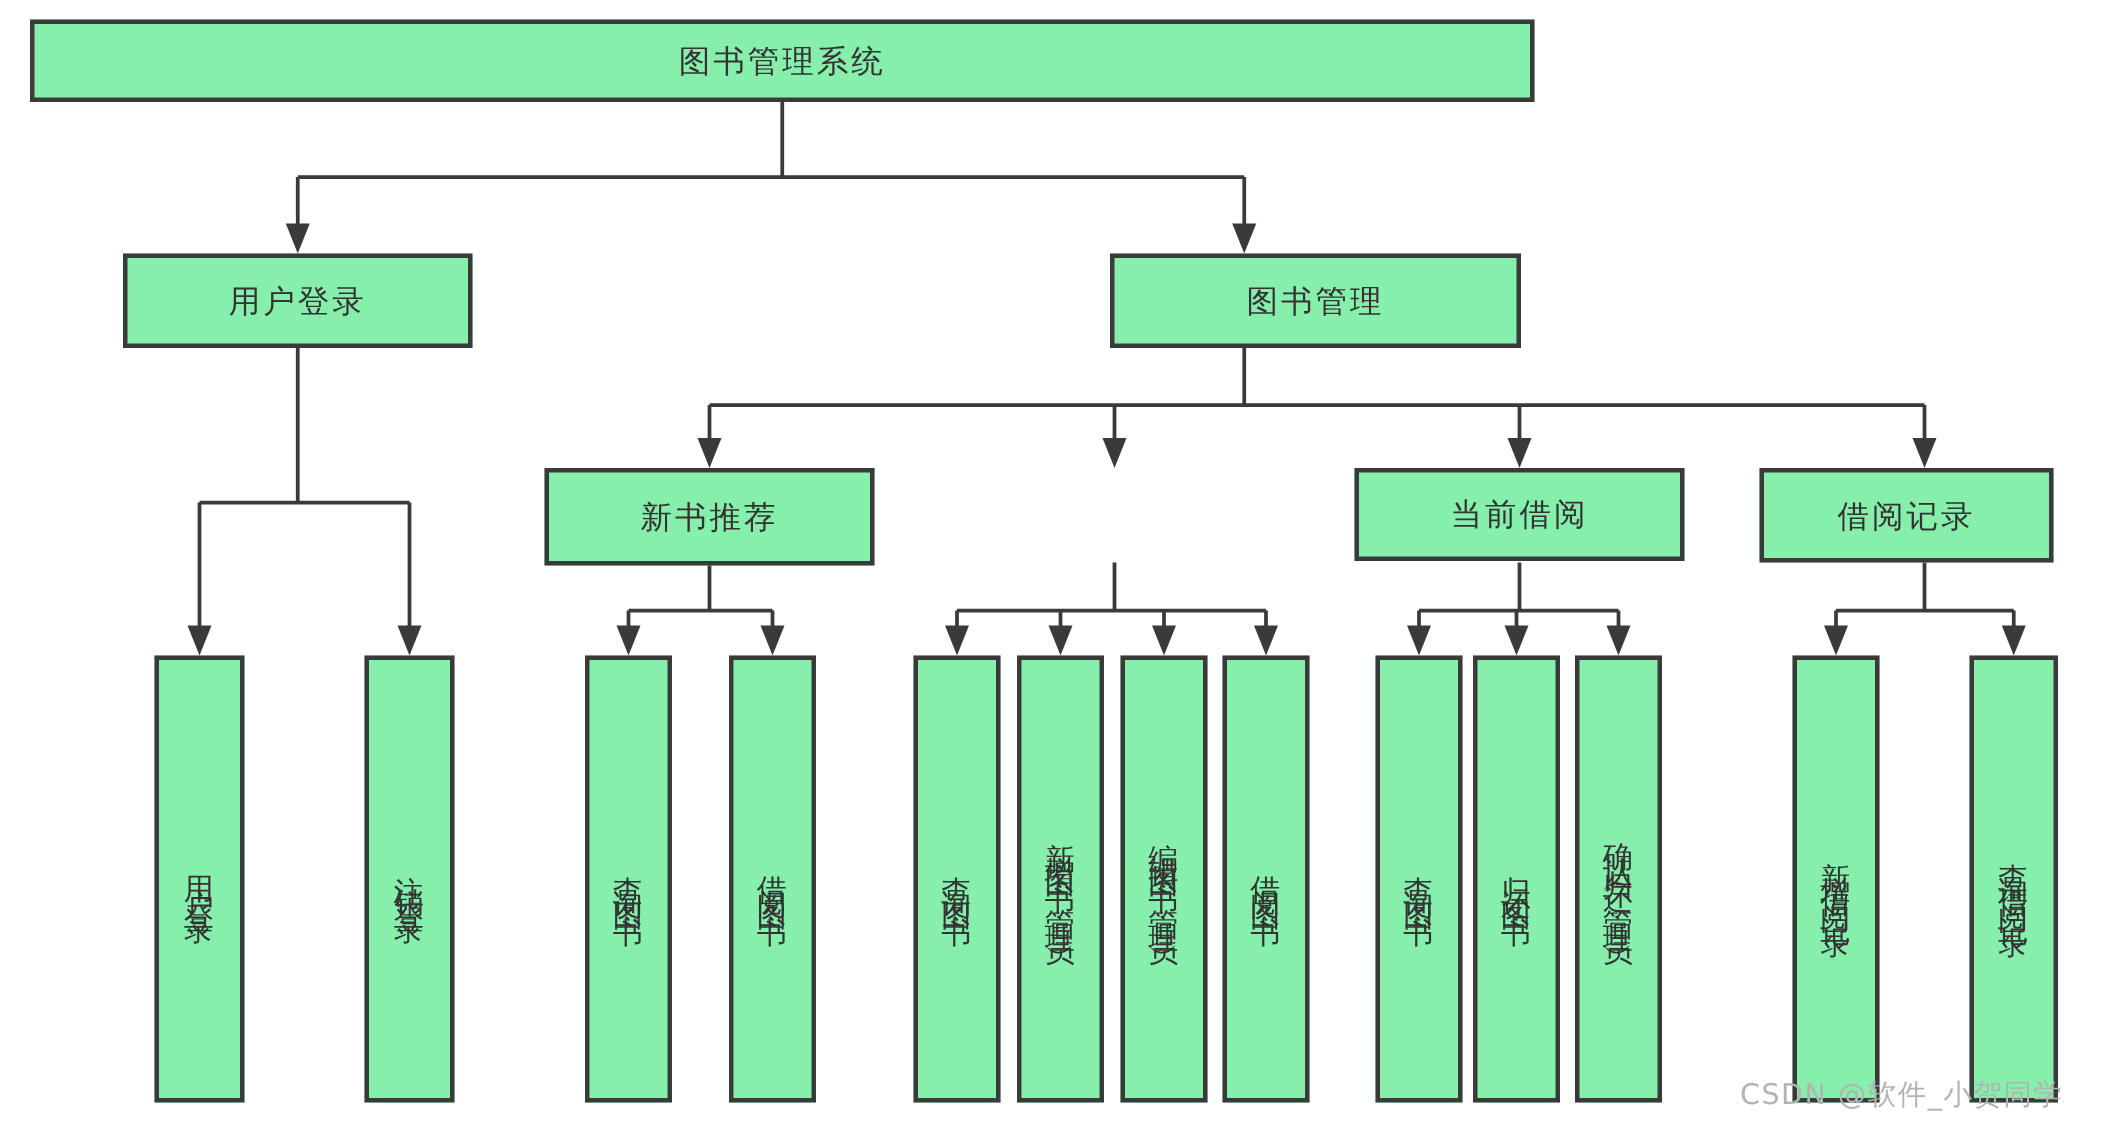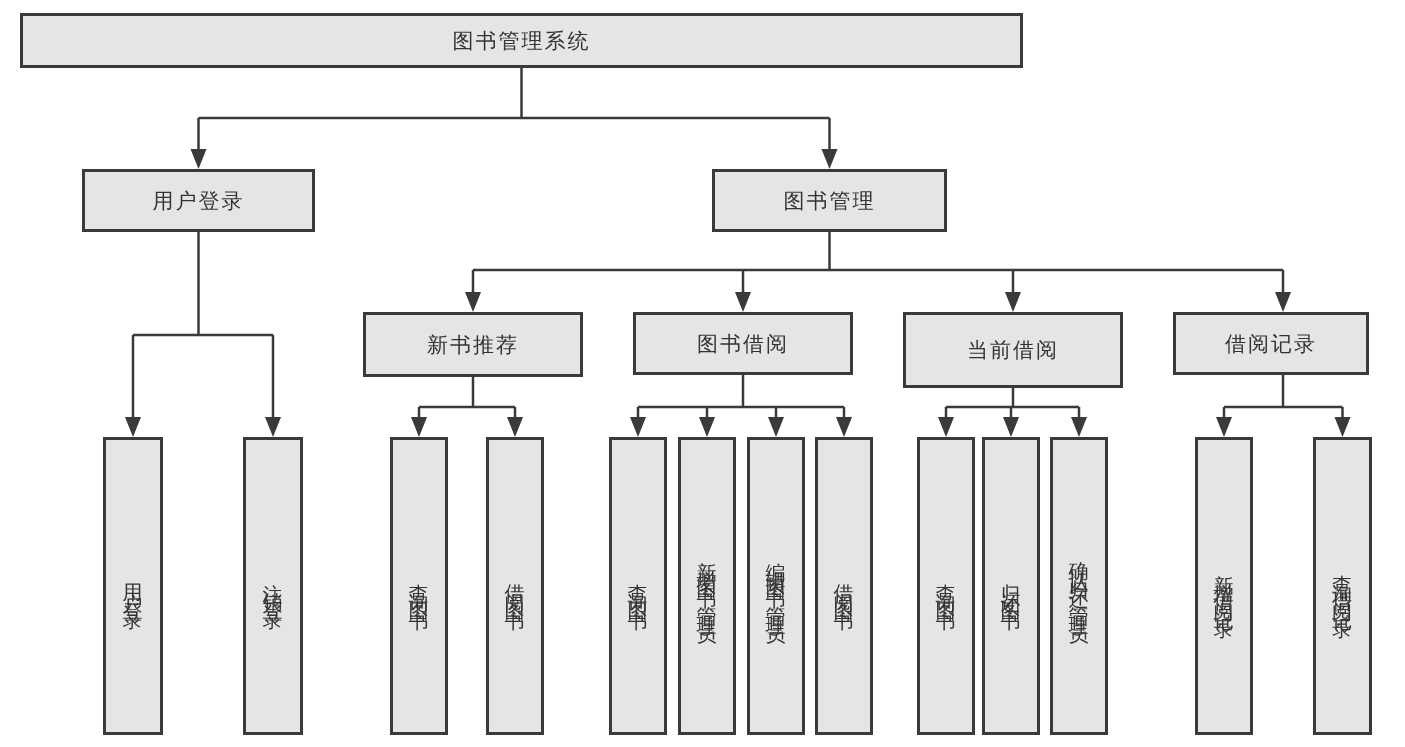--- a/index.html
+++ b/index.html
@@ -9,21 +9,21 @@
     background:#ffffff;
     font-family:"DejaVu Sans", sans-serif;
     overflow:hidden;
   }
   .wires {
     position:absolute; left:0; top:0; z-index:1;
   }
   .node {
     position:absolute;
     box-sizing:border-box;
-    background:#e5e5e5;
+    background:#86efac;
     border:3px solid #3a3a3a;
     color:#333333;
     display:flex;
     align-items:center;
     justify-content:center;
     z-index:2;
   }
   .node.h {
     font-size:21px;
     letter-spacing:2px;
@@ -70,38 +70,38 @@
       <polygon points="938,417 954,417 946,437" fill="#3a3a3a"></polygon>
       <polygon points="1003,417 1019,417 1011,437" fill="#3a3a3a"></polygon>
       <polygon points="1071,417 1087,417 1079,437" fill="#3a3a3a"></polygon>
       <polygon points="1216,417 1232,417 1224,437" fill="#3a3a3a"></polygon>
       <polygon points="1334.5,417 1350.5,417 1342.5,437" fill="#3a3a3a"></polygon>
     </svg>
 
   <div class="node h" style="left:20px;top:13px;width:1003px;height:55px">图书管理系统</div>
 
   <div class="node h" style="left:82px;top:169px;width:233px;height:63px">用户登录</div>
-  <div class="node h" style="left:712px;top:169px;width:235px;height:63px">图书管理</div>
+  <div class="node h" style="left:740px;top:169px;width:274px;height:63px">图书管理</div>
 
   <div class="node h" style="left:363px;top:312px;width:220px;height:65px">新书推荐</div>
-  <div class="node h" style="left:633px;top:312px;width:220px;height:63px">图书借阅</div>
-  <div class="node h" style="left:903px;top:312px;width:220px;height:76px">当前借阅</div>
+  <div class="node h" style="left:903px;top:312px;width:220px;height:62px">当前借阅</div>
   <div class="node h" style="left:1173px;top:312px;width:196px;height:63px">借阅记录</div>
 
   <div class="node v" style="left:103px;top:437px;width:60px;height:298px">用户登录</div>
   <div class="node v" style="left:243px;top:437px;width:60px;height:298px">注销登录</div>
 
   <div class="node v" style="left:390px;top:437px;width:58px;height:298px">查询图书</div>
   <div class="node v" style="left:486px;top:437px;width:58px;height:298px">借阅图书</div>
 
   <div class="node v" style="left:609px;top:437px;width:58px;height:298px">查询图书</div>
   <div class="node v" style="left:678px;top:437px;width:58px;height:298px">新增图书（管理员）</div>
   <div class="node v" style="left:747px;top:437px;width:58px;height:298px">编辑图书（管理员）</div>
   <div class="node v" style="left:815px;top:437px;width:58px;height:298px">借阅图书</div>
 
   <div class="node v" style="left:917px;top:437px;width:58px;height:298px">查询图书</div>
   <div class="node v" style="left:982px;top:437px;width:58px;height:298px">归还图书</div>
   <div class="node v" style="left:1050px;top:437px;width:58px;height:298px">确认归还（管理员）</div>
 
   <div class="node v" style="left:1195px;top:437px;width:58px;height:298px">新增借阅记录</div>
   <div class="node v" style="left:1313px;top:437px;width:59px;height:298px">查询借阅记录</div>
 
+  <div class="watermark">CSDN @软件_小贺同学</div>
 </div>
 
 </body></html>

